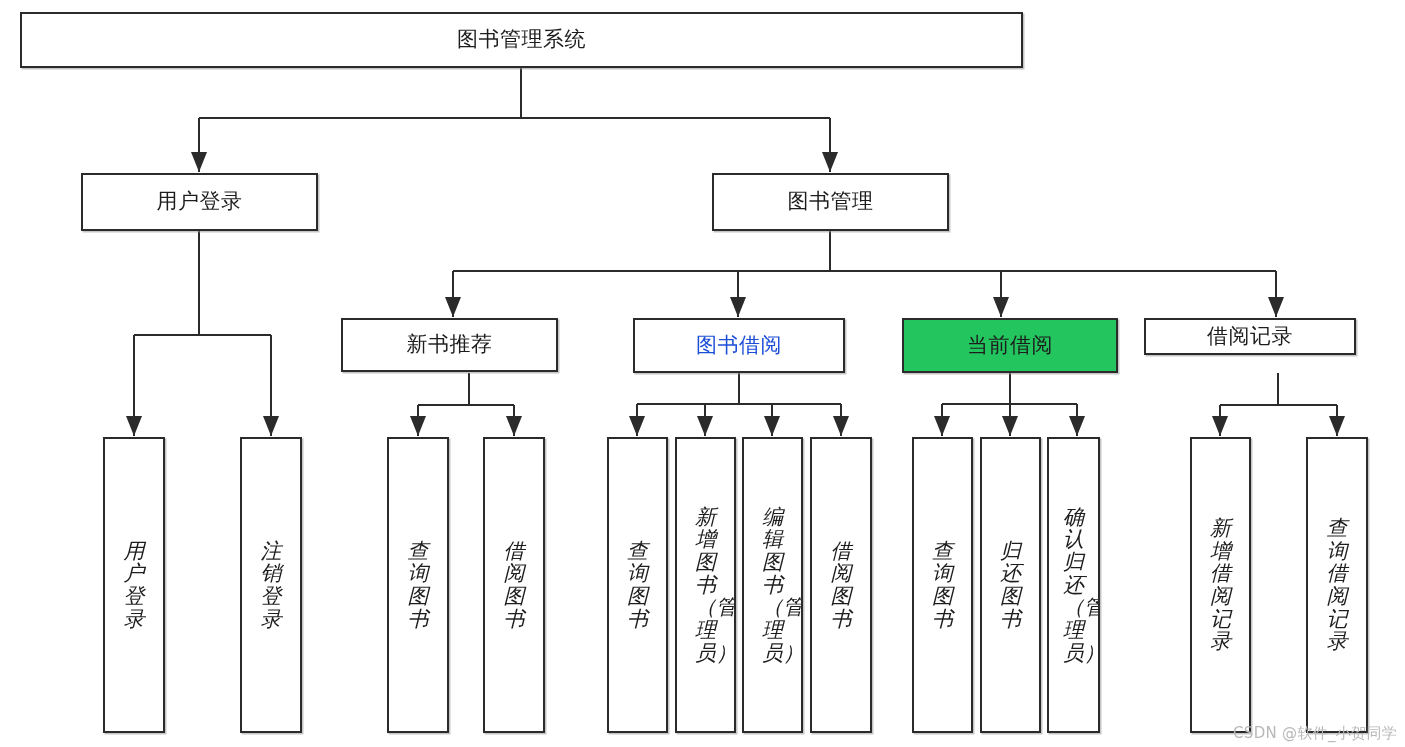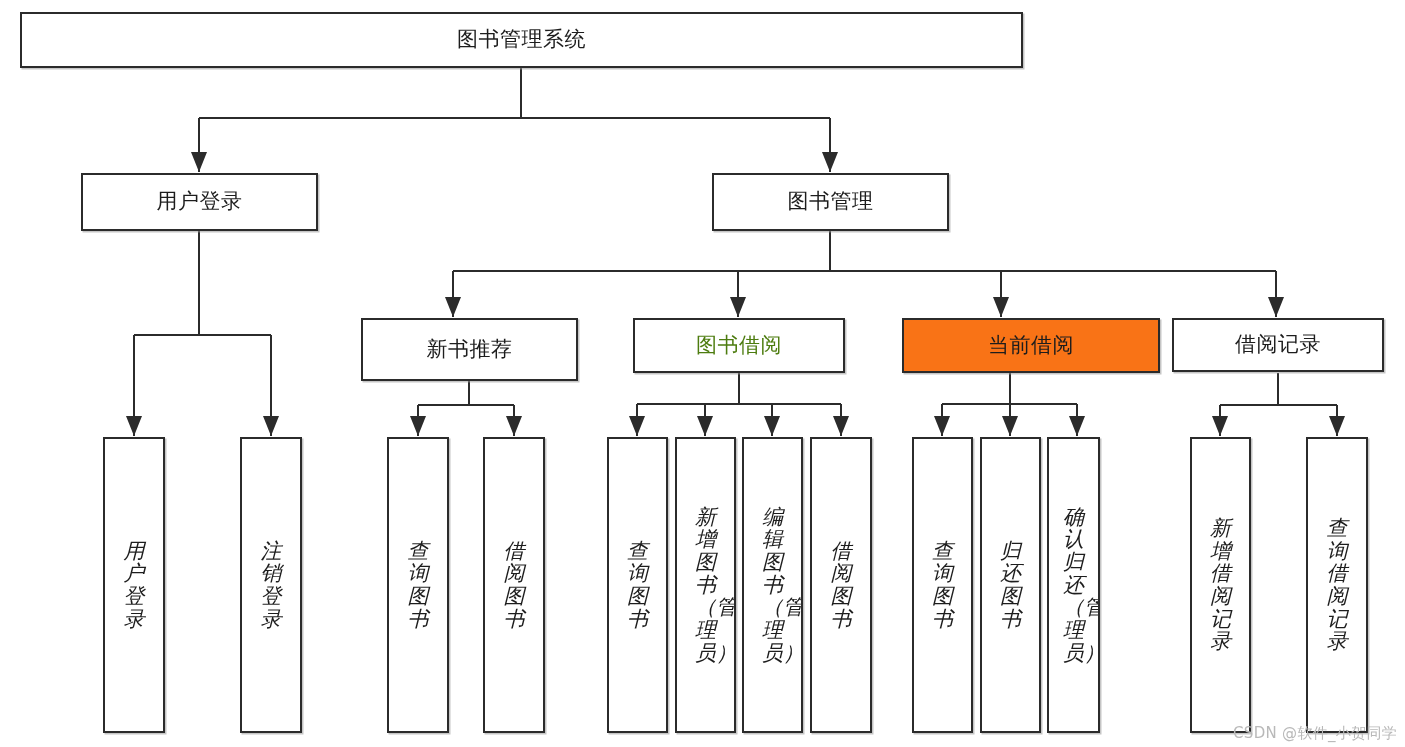--- a/index.html
+++ b/index.html
@@ -143,30 +143,30 @@
   <div id="node-layer">
       <div class="node-box" style="left: 20px; top: 12px; width: 1003px; height: 56px; border-color: rgb(43, 43, 43); background: rgb(255, 255, 255);">
         <div class="node-label-h" style="color: rgb(29, 29, 29);">图书管理系统</div>
       </div>
       <div class="node-box" style="left: 81px; top: 173px; width: 237px; height: 58px; border-color: rgb(43, 43, 43); background: rgb(255, 255, 255);">
         <div class="node-label-h" style="color: rgb(29, 29, 29);">用户登录</div>
       </div>
       <div class="node-box" style="left: 712px; top: 173px; width: 237px; height: 58px; border-color: rgb(43, 43, 43); background: rgb(255, 255, 255);">
         <div class="node-label-h" style="color: rgb(29, 29, 29);">图书管理</div>
       </div>
-      <div class="node-box" style="left: 361px; top: 318px; width: 217px; height: 63px; border-color: rgb(43, 43, 43); background: rgb(255, 255, 255); align-items: center;">
+      <div class="node-box" style="left: 341px; top: 318px; width: 217px; height: 54px; border-color: rgb(43, 43, 43); background: rgb(255, 255, 255); align-items: center;">
         <div class="node-label-h" style="color: rgb(29, 29, 29);">新书推荐</div>
       </div>
       <div class="node-box" style="left: 633px; top: 318px; width: 212px; height: 55px; border-color: rgb(43, 43, 43); background: rgb(255, 255, 255);">
-        <div class="node-label-h" style="color: #4d7c0f;">图书借阅</div>
-      </div>
-      <div class="node-box" style="left: 902px; top: 318px; width: 258px; height: 55px; border-color: rgb(43, 43, 43); background: #f97316;">
+        <div class="node-label-h" style="color: #1d4ed8;">图书借阅</div>
+      </div>
+      <div class="node-box" style="left: 902px; top: 318px; width: 216px; height: 55px; border-color: rgb(43, 43, 43); background: #22c55e;">
         <div class="node-label-h" style="color: rgb(29, 29, 29);">当前借阅</div>
       </div>
-      <div class="node-box" style="left: 1172px; top: 318px; width: 212px; height: 54px; border-color: rgb(43, 43, 43); background: rgb(255, 255, 255);">
+      <div class="node-box" style="left: 1144px; top: 318px; width: 212px; height: 37px; border-color: rgb(43, 43, 43); background: rgb(255, 255, 255);">
         <div class="node-label-h" style="color: rgb(29, 29, 29);">借阅记录</div>
       </div>
       <div class="node-box" style="left: 103px; top: 437px; width: 62px; height: 296px; border-color: rgb(43, 43, 43); background: rgb(255, 255, 255);">
         <div class="node-label-v" style="color: rgb(29, 29, 29);">用户登录</div>
       </div>
       <div class="node-box" style="left: 240px; top: 437px; width: 62px; height: 296px; border-color: rgb(43, 43, 43); background: rgb(255, 255, 255);">
         <div class="node-label-v" style="color: rgb(29, 29, 29);">注销登录</div>
       </div>
       <div class="node-box" style="left: 387px; top: 437px; width: 62px; height: 296px; border-color: rgb(43, 43, 43); background: rgb(255, 255, 255);">
         <div class="node-label-v" style="color: rgb(29, 29, 29);">查询图书</div>

